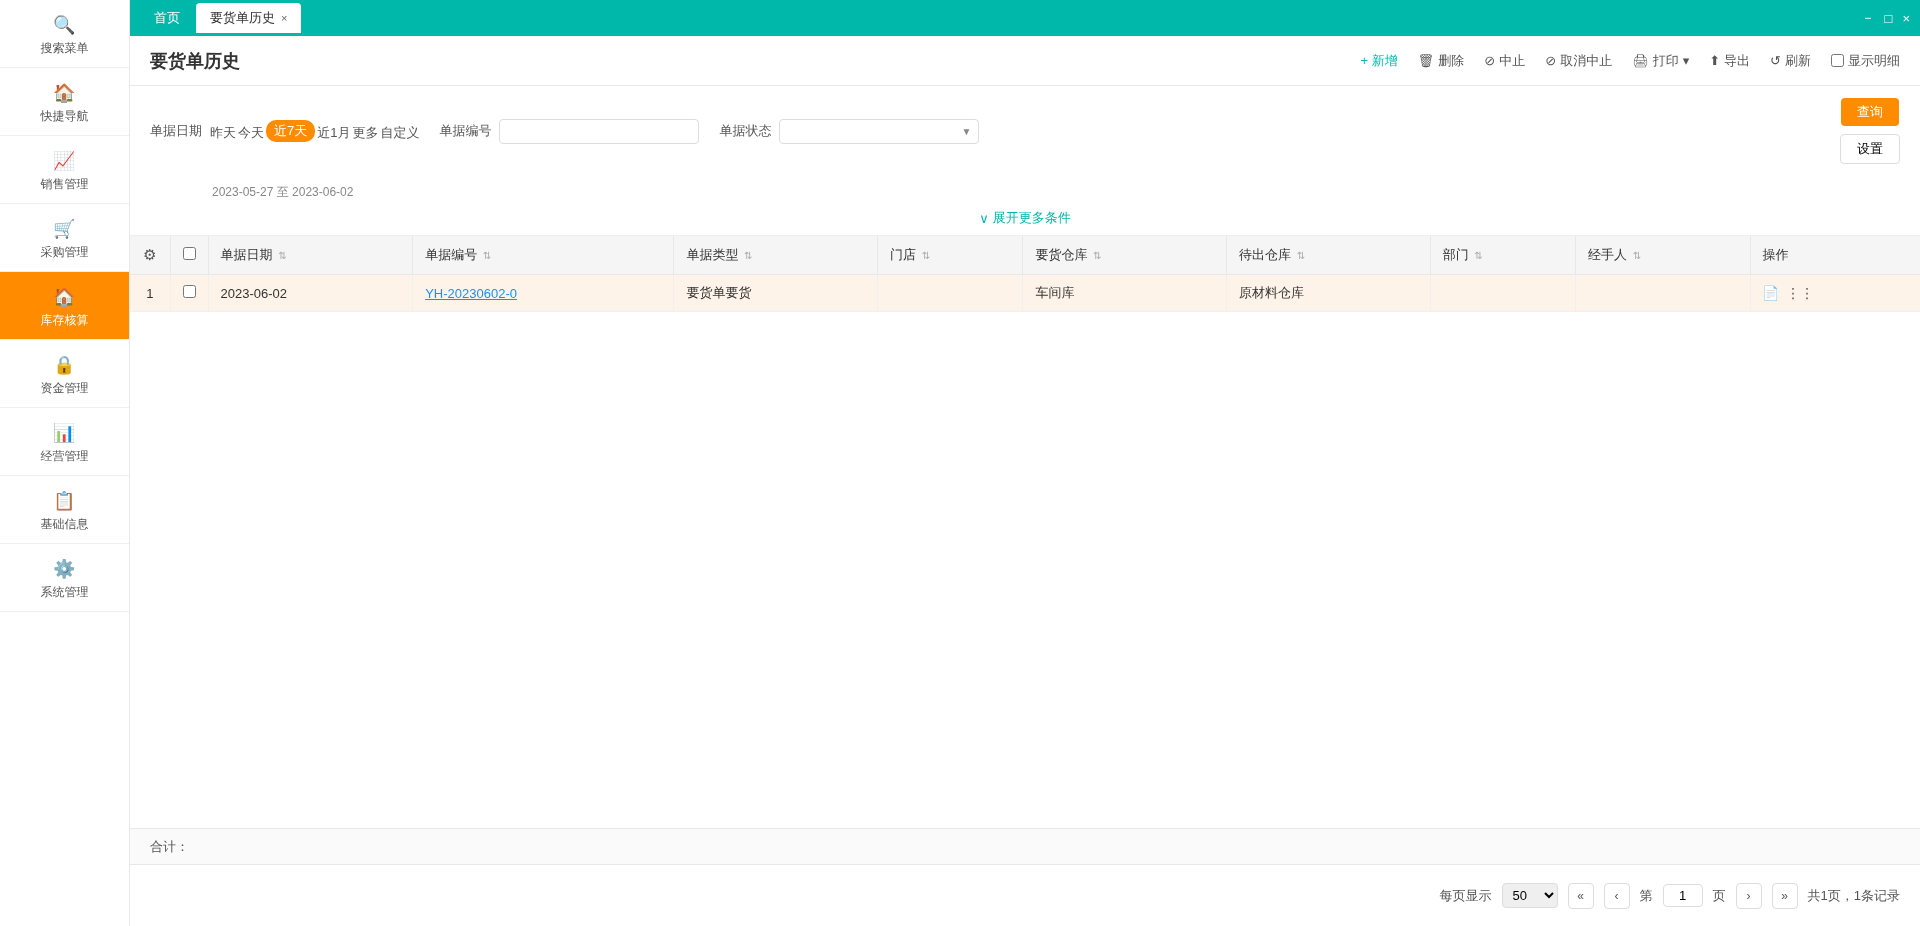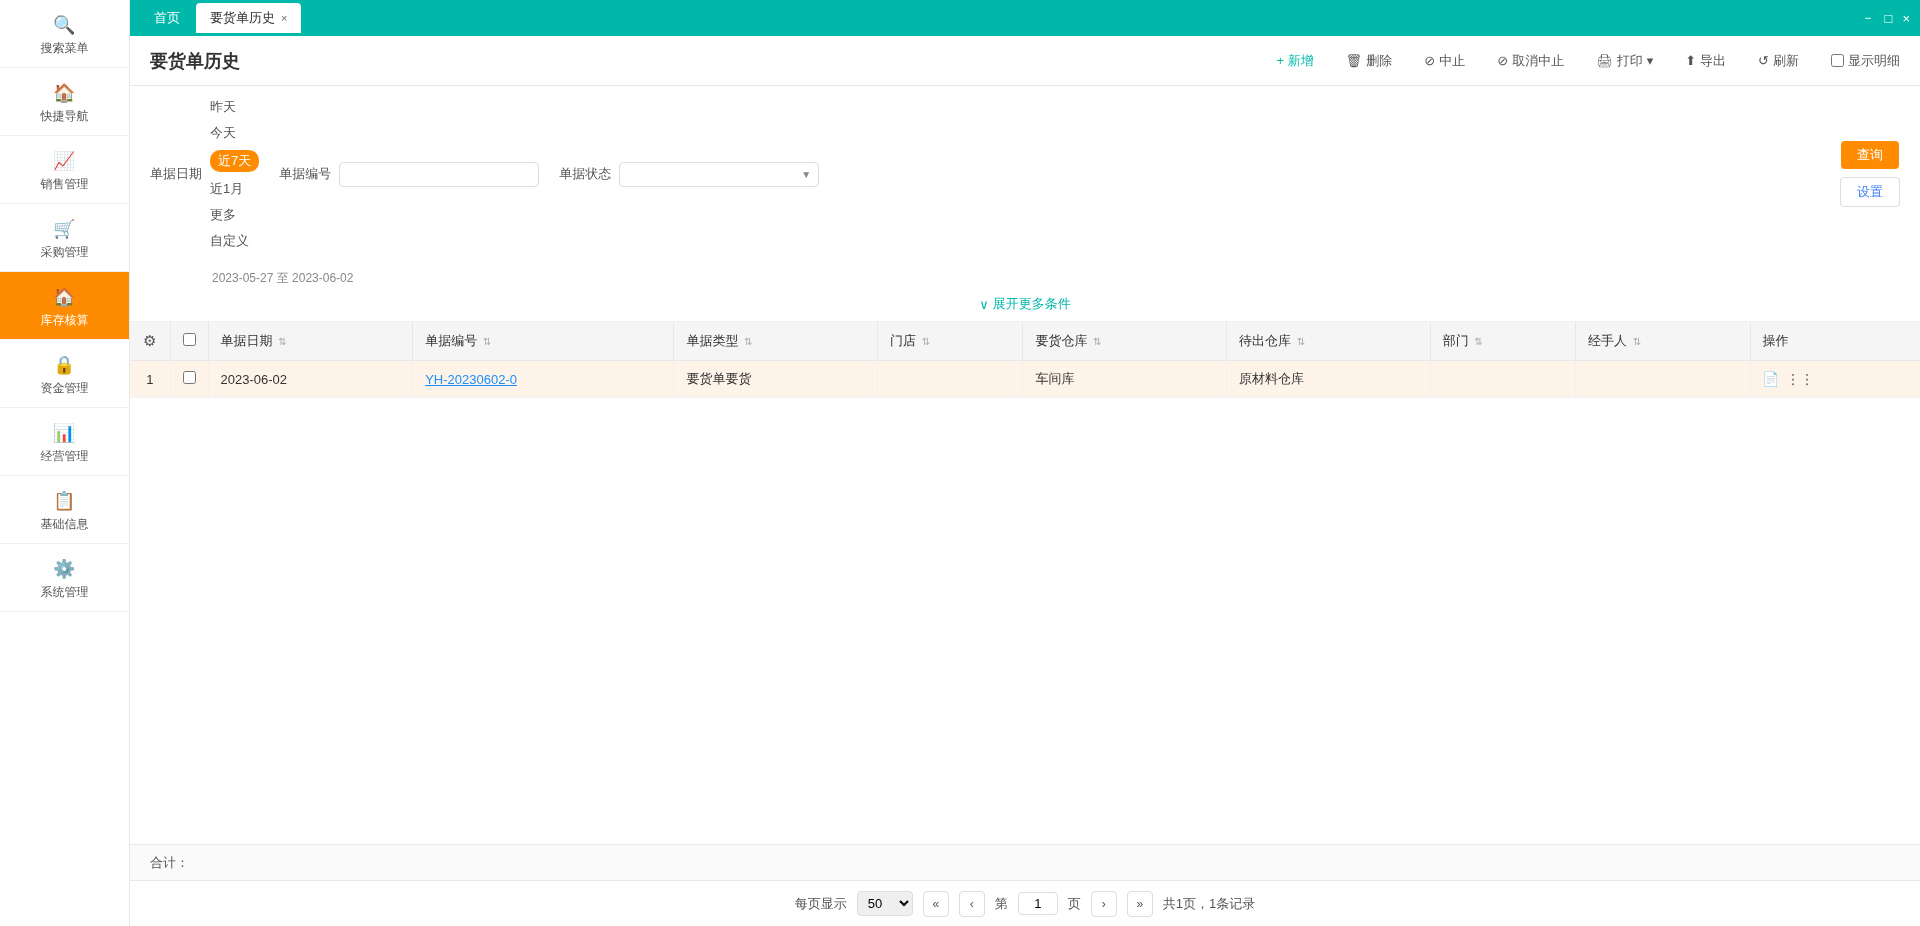--- a/index.html
+++ b/index.html
@@ -76,21 +76,21 @@
     }
     .page-title {
       font-size: 18px;
       font-weight: bold;
       color: #333;
       flex: 1;
     }
     .header-actions {
       display: flex;
       align-items: center;
-      gap: 32px;
+      gap: 20px;
     }
     .header-btn {
       display: flex;
       align-items: center;
       gap: 4px;
       cursor: pointer;
       font-size: 13px;
       color: #555;
     }
     .header-btn.new { color: #00b8a9; }
@@ -98,21 +98,21 @@
       background: #ff8c00;
       color: #fff;
       border: none;
       padding: 5px 16px;
       border-radius: 4px;
       cursor: pointer;
       font-size: 13px;
     }
     .btn-white {
       background: #fff;
-      color: #3b82f6;
+      color: #000000;
       border: 1px solid #ddd;
       padding: 5px 16px;
       border-radius: 4px;
       cursor: pointer;
       font-size: 13px;
     }
     .display-detail { display: flex; align-items: center; gap: 4px; font-size: 13px; color: #555; cursor: pointer; }
     .display-detail input[type=checkbox] { cursor: pointer; }
 
     
@@ -142,23 +142,22 @@
       align-items: center;
       gap: 8px;
     }
     .filter-label {
       color: #555;
       font-size: 13px;
       white-space: nowrap;
     }
     .date-shortcuts {
       display: flex;
-      align-items: flex-start;
-      gap: 8px;
-      flex-direction: column;
+      align-items: flex-end;
+      gap: 2px;
     }
     .date-shortcut {
       font-size: 13px;
       color: #555;
       cursor: pointer;
     }
     .date-shortcut.active {
       background: #ff8c00;
       color: #fff;
       padding: 2px 8px;
@@ -256,26 +255,26 @@
       display: flex;
       align-items: center;
       padding: 6px 20px;
       font-size: 13px;
       color: #555;
       flex-shrink: 0;
     }
 
     
     .pagination-bar {
-      height: 46px;
+      height: 62px;
       background: #fff;
       border-top: 1px solid #e8e8e8;
       display: flex;
       align-items: center;
-      justify-content: center;
+      justify-content: flex-end;
       padding: 0 20px;
       gap: 10px;
       font-size: 13px;
       color: #555;
       flex-shrink: 0;
     }
     .pagination-bar select {
       border: 1px solid #ddd;
       border-radius: 4px;
       padding: 3px 6px;

